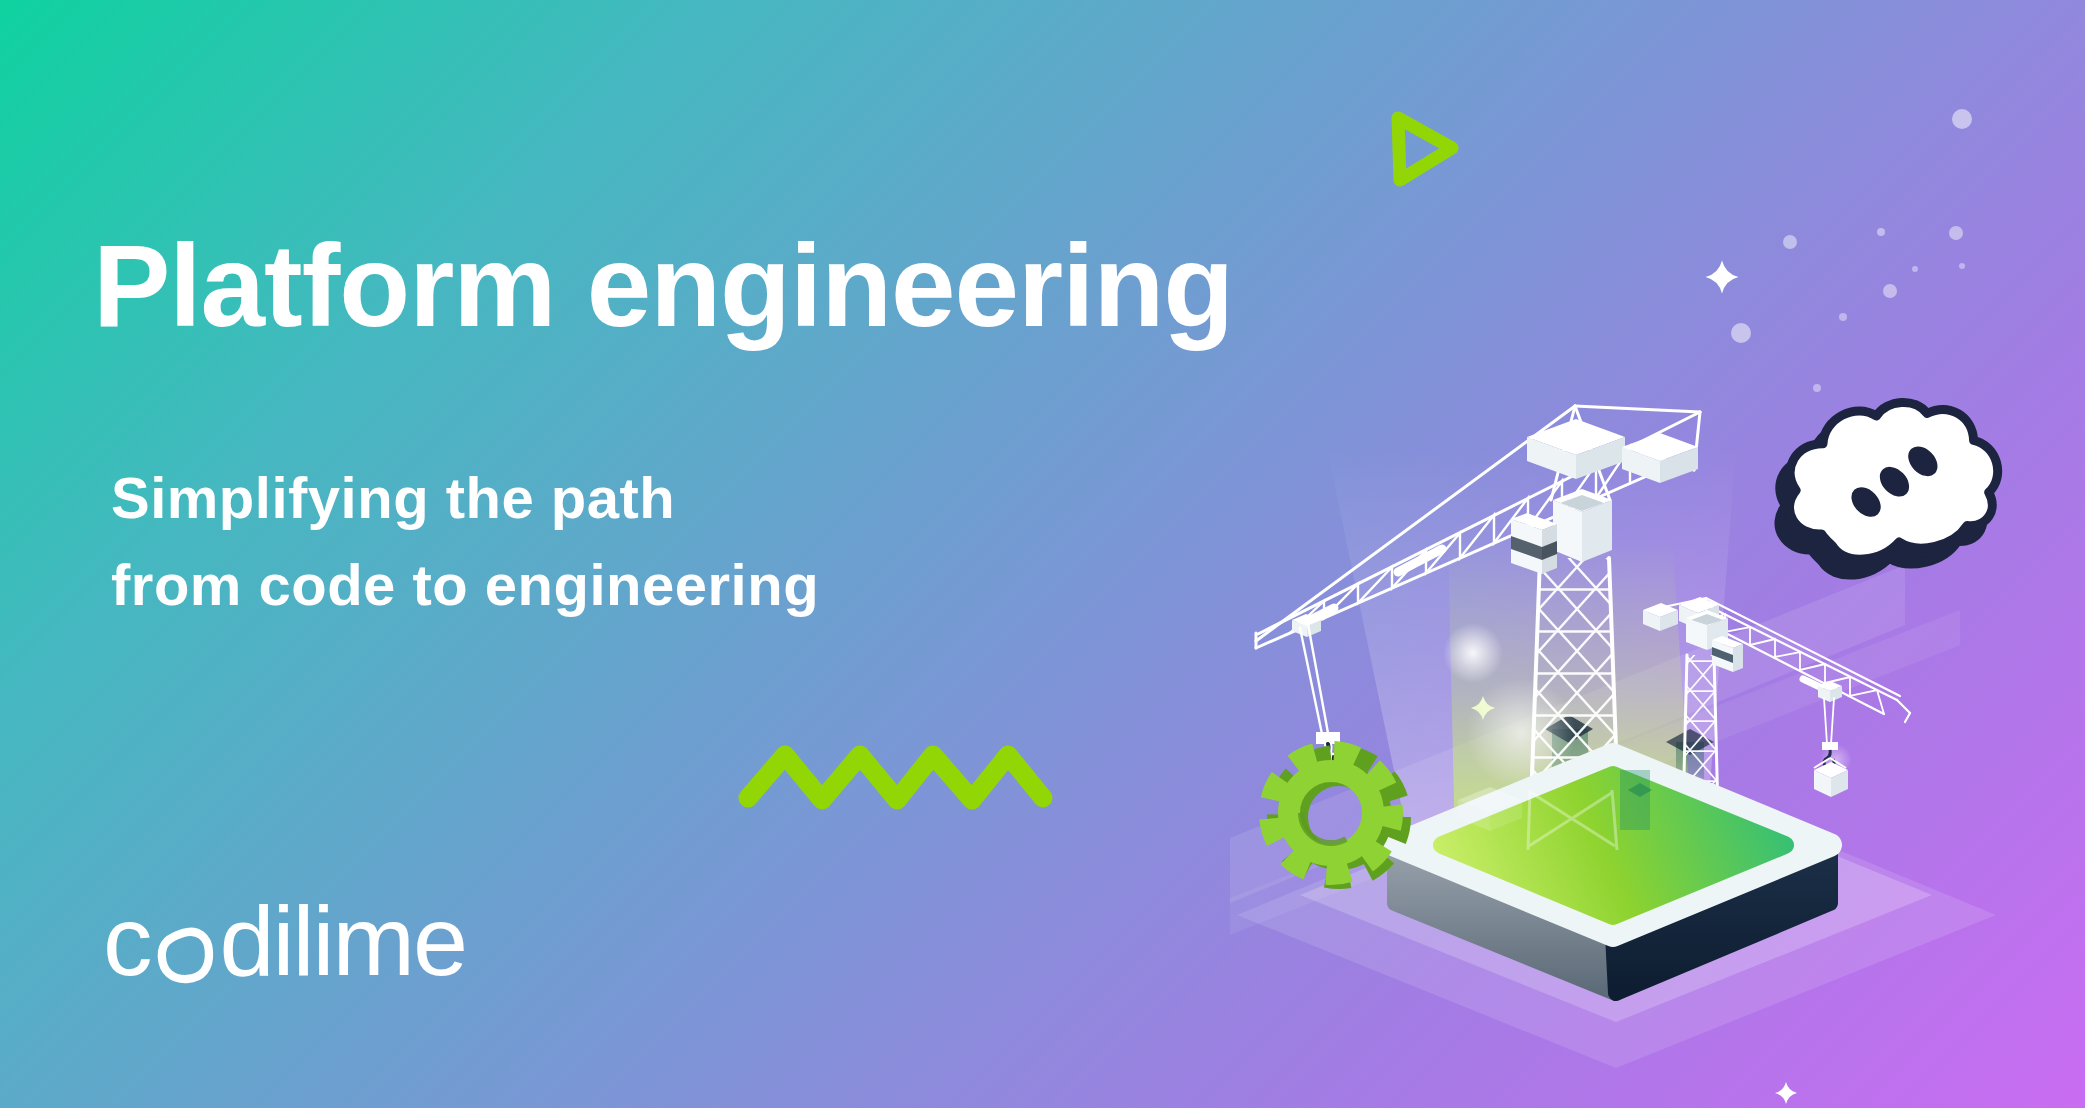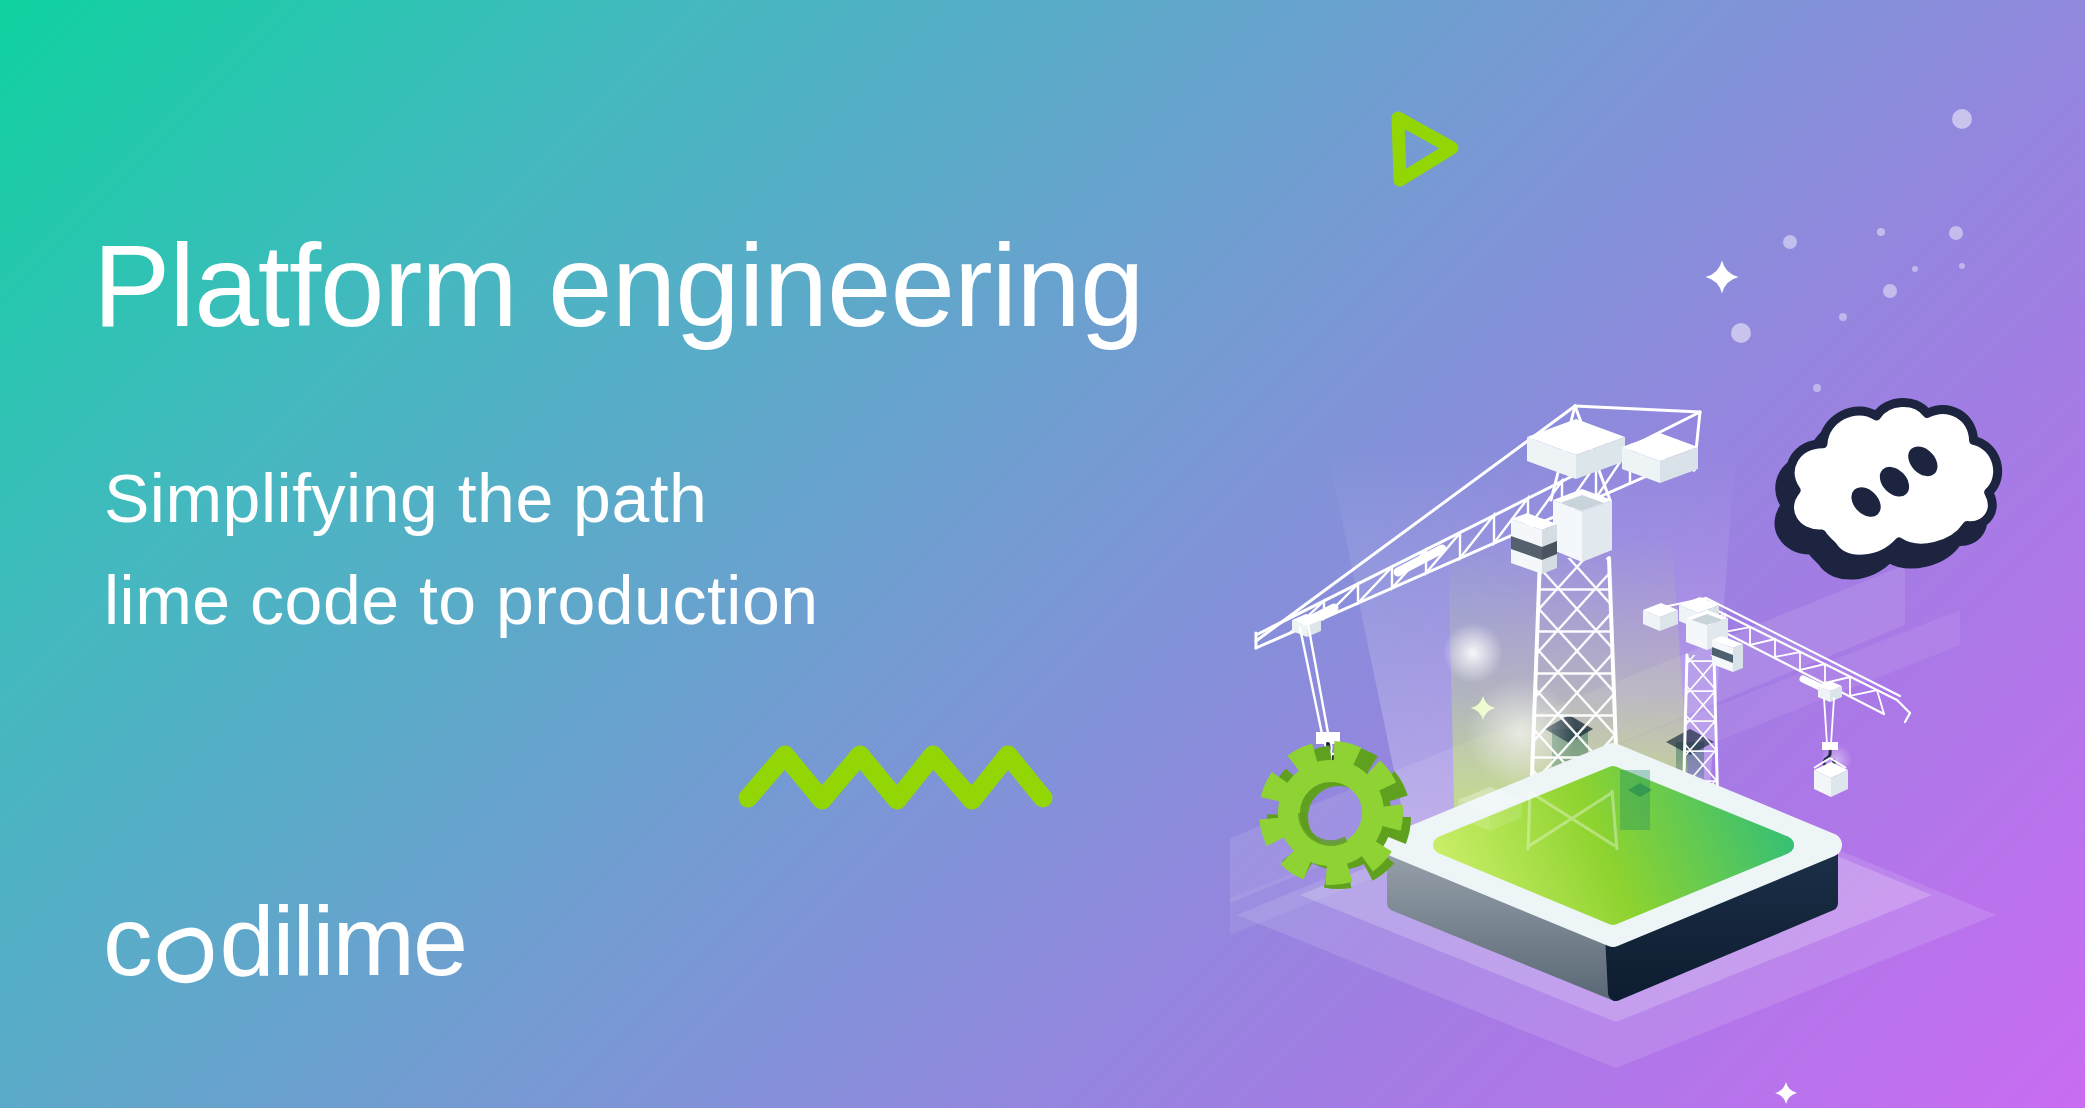--- a/index.html
+++ b/index.html
@@ -7,25 +7,25 @@
     width:2085px;height:1108px;overflow:hidden;
     font-family:"Liberation Sans",sans-serif;
   }
   .canvas{
     position:relative;width:2085px;height:1108px;overflow:hidden;
     background:linear-gradient(135deg,#0fd2a0 0%,#45b8c0 22%,#7a97d5 52%,#a37ce4 76%,#c96cf2 100%);
   }
   .art{position:absolute;inset:0;width:2085px;height:1108px;}
   .title{
     position:absolute;left:93px;top:228px;margin:0;
-    color:#ffffff;font-size:116px;font-weight:400;letter-spacing:-1px;line-height:1;
+    color:#ffffff;font-size:116px;font-weight:700;letter-spacing:-1px;line-height:1;
   }
   .subtitle{
-    position:absolute;left:95px;top:438px;margin:9px;
-    color:#ffffff;font-size:68px;font-weight:400;line-height:1.5;letter-spacing:0.5px;
+    position:absolute;left:95px;top:438px;margin:16px;
+    color:#ffffff;font-size:58px;font-weight:700;line-height:1.5;letter-spacing:0.5px;
   }
   .logo{
     position:absolute;left:103px;top:884px;
     color:#ffffff;font-size:99px;font-weight:400;letter-spacing:-2px;
     display:flex;align-items:flex-end;
   }
   .logo .bold{font-weight:400;}
   .logo .o-glyph{width:64px;height:64px;margin:0 3px 10px 2px;}
 </style>
 </head>
@@ -281,21 +281,21 @@
         <ellipse cx="86" cy="96" rx="12" ry="17" transform="rotate(-32 86 96)"></ellipse>
         <ellipse cx="118" cy="82" rx="12" ry="17" transform="rotate(-32 118 82)"></ellipse>
         <ellipse cx="150" cy="68" rx="12" ry="17" transform="rotate(-32 150 68)"></ellipse>
       </g>
     </g>
   </svg>
 
   <h1 class="title">Platform engineering</h1>
 
   <p class="subtitle"><span>Simplifying the path</span><br>
-  <span>lime code to production</span></p>
+  <span>from code to engineering</span></p>
 
   <div class="logo">
     <span>c</span>
     <svg class="o-glyph" viewBox="0 0 100 100" aria-hidden="true">
       <path d="M52 14 C76 10 90 26 88 48 C86 74 72 88 48 86 C26 84 12 70 14 46 C16 24 30 18 52 14 Z" fill="none" stroke="#ffffff" stroke-width="13" transform="rotate(-8 50 50)"></path>
     </svg>
     <span>di</span>
     <span class="bold">lime</span>
   </div>
 

